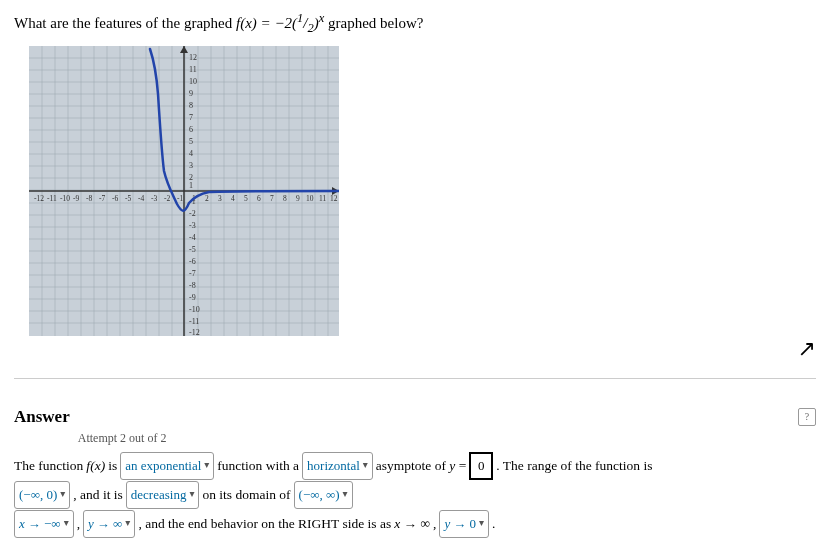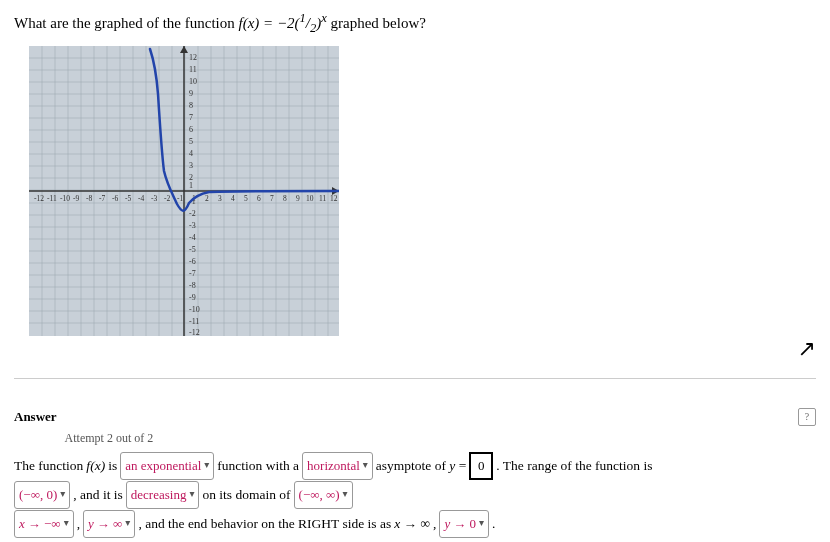--- a/index.html
+++ b/index.html
@@ -82,21 +82,21 @@
 
     .answer-label-row {
       display: flex;
       align-items: center;
       gap: 8px;
       margin-bottom: 6px;
     }
 
     .answer-label {
       font-weight: bold;
-      font-size: 13px;
+      font-size: 17px;
     }
 
     .attempt-label {
       font-size: 12px;
       color: #555;
       margin-top: 43px;
     }
 
     .icon-box {
       margin-left: auto;
@@ -145,21 +145,21 @@
       display: inline-flex;
       align-items: center;
       border: 1px solid #999;
       border-radius: 3px;
       padding: 1px 4px;
       background: #fff;
       font-size: 13px;
       cursor: pointer;
       min-width: 28px;
       gap: 3px;
-      color: #be185d;
+      color: #0369a1;
     }
 
     .dropdown::after {
       content: '▾';
       font-size: 10px;
       color: #555;
     }
 
     .boxed-value {
       display: inline-block;
@@ -185,21 +185,21 @@
       border-top: 1px solid #ccc;
       margin: 4px 0 5px 0;
     }
   </style>
 </head>
 <body>
 
 <div class="page">
 
   <div class="question-header">
-    <span>What are the graphed of the function</span>
+    <span>What are the features of the graphed</span>
     <span class="math">
       <i>f</i>(<i>x</i>) = −2(<sup>1</sup>/<sub>2</sub>)<sup><i>x</i></sup>
     </span>
     <span>graphed below?</span>
   </div>
 
   <div class="content-area">
 
     <div class="graph-container">
       <div class="graph-wrapper">

